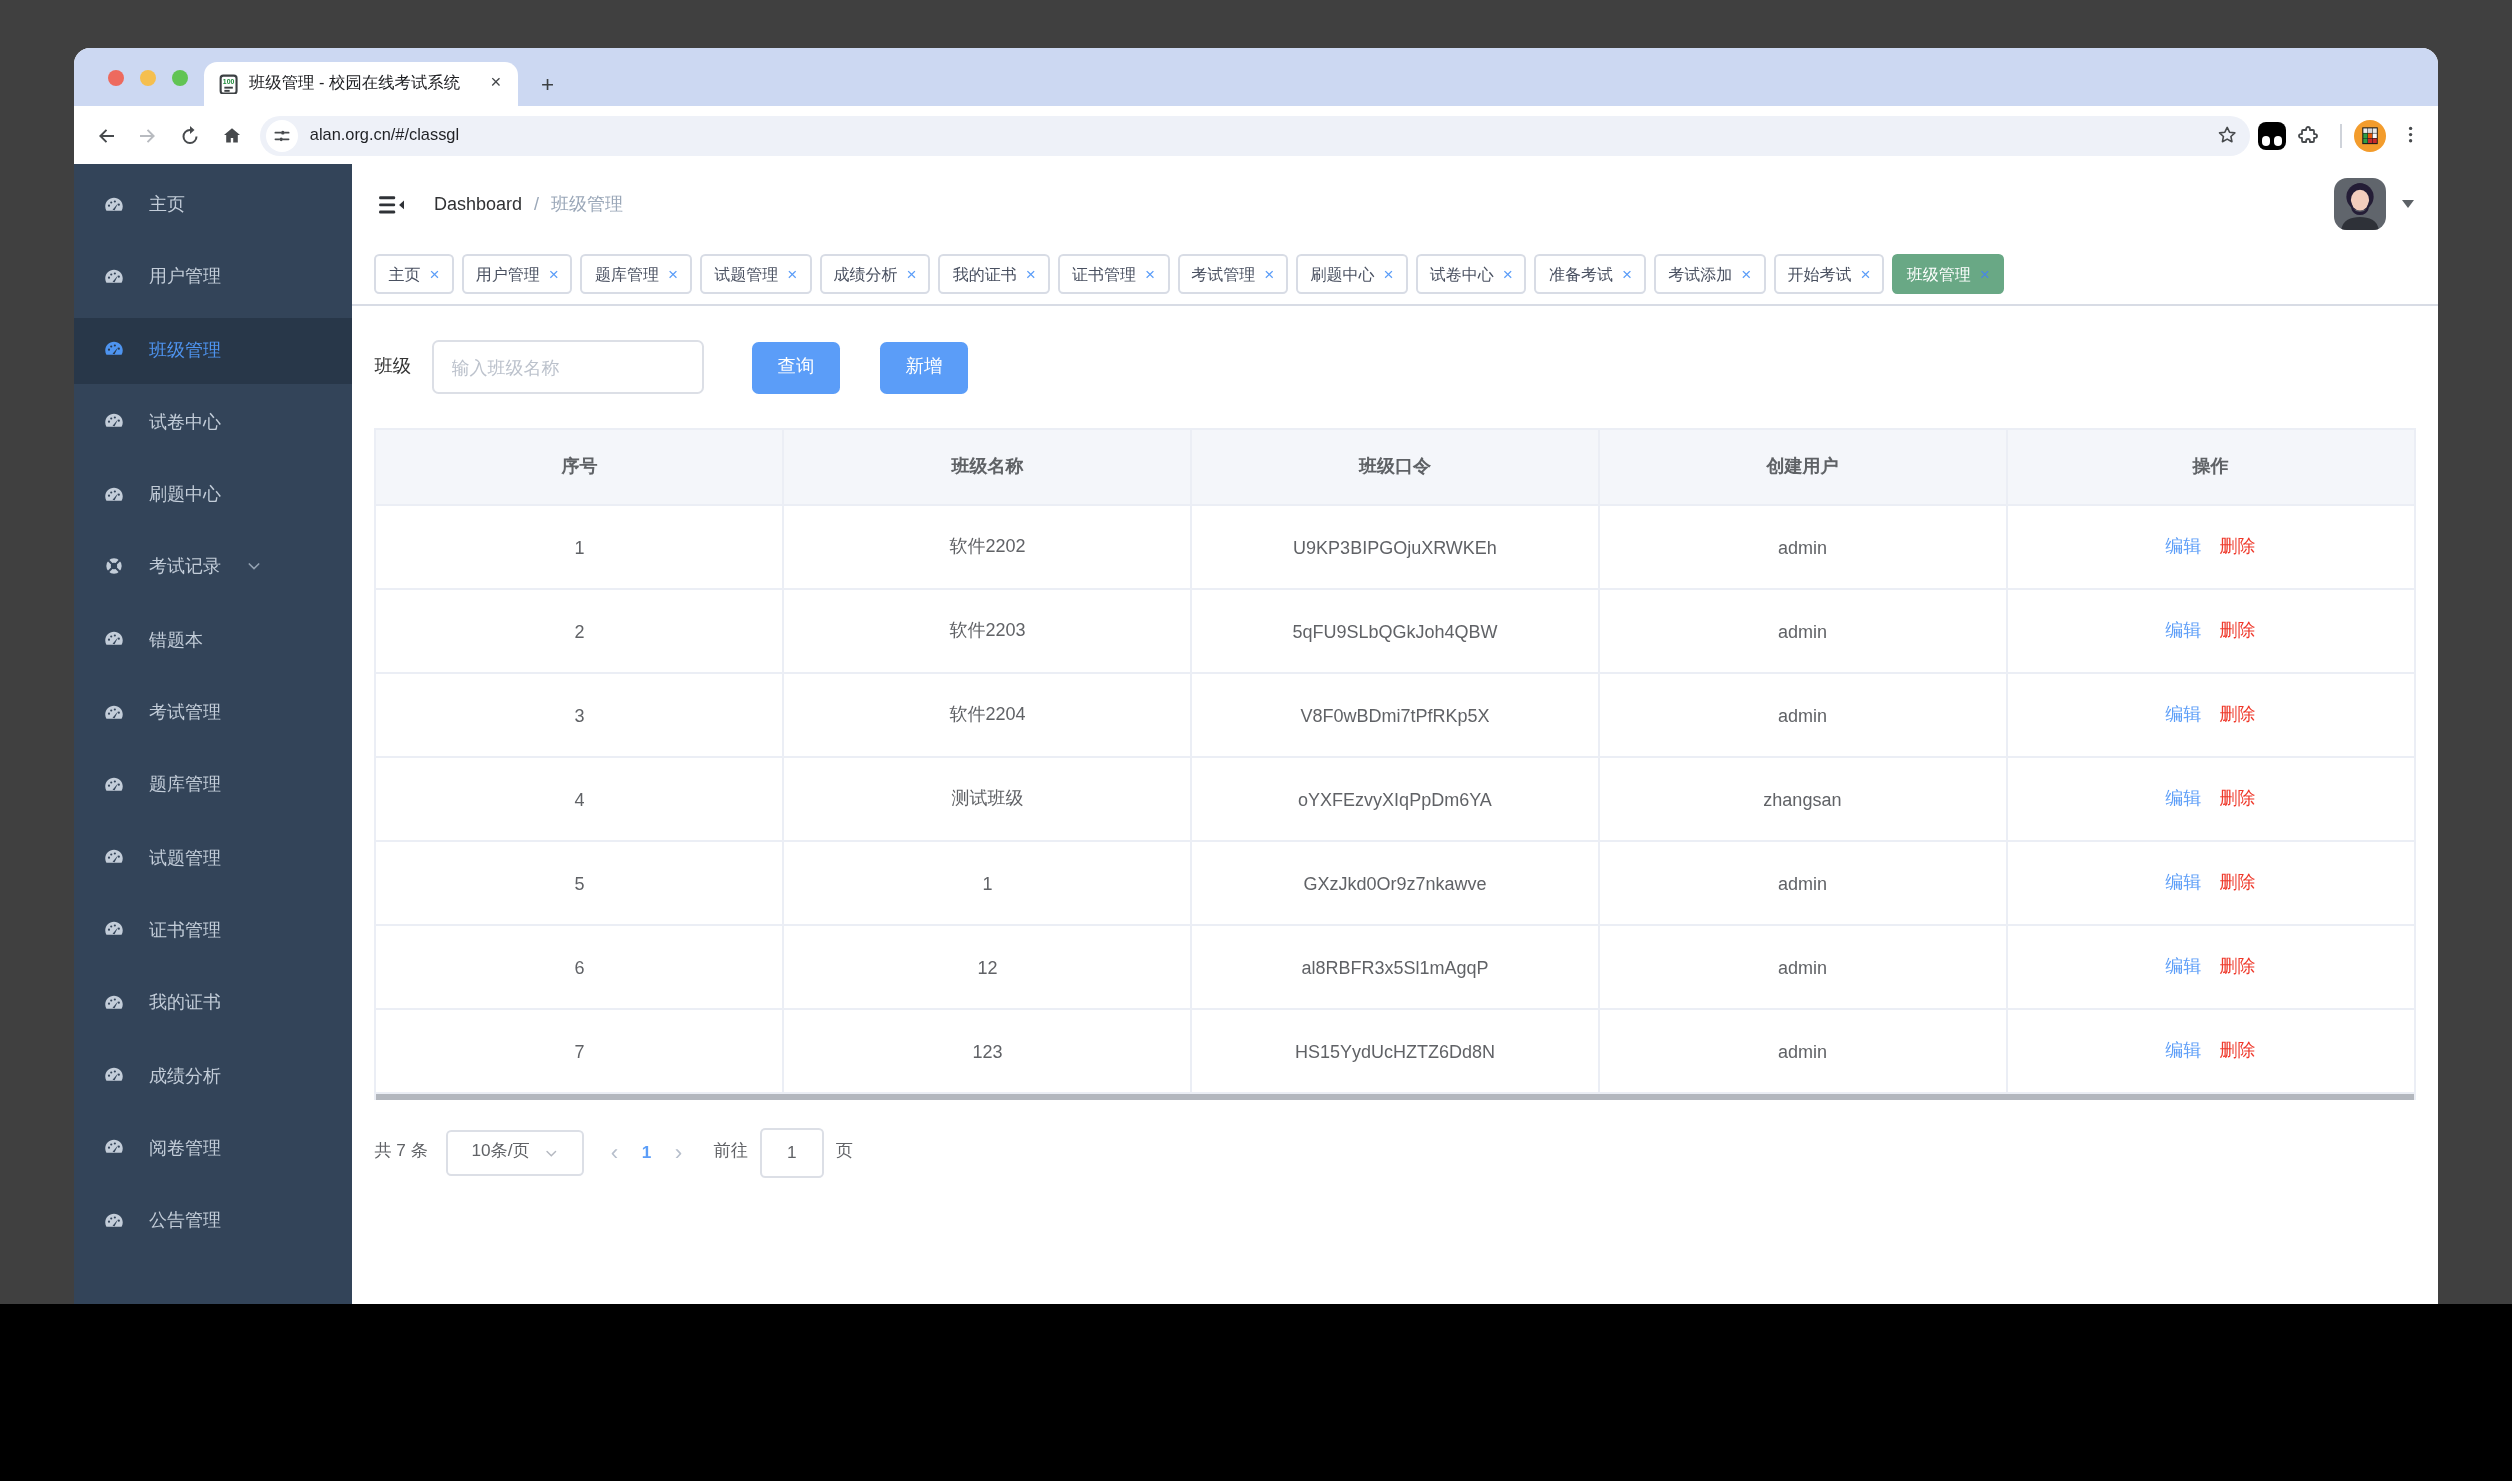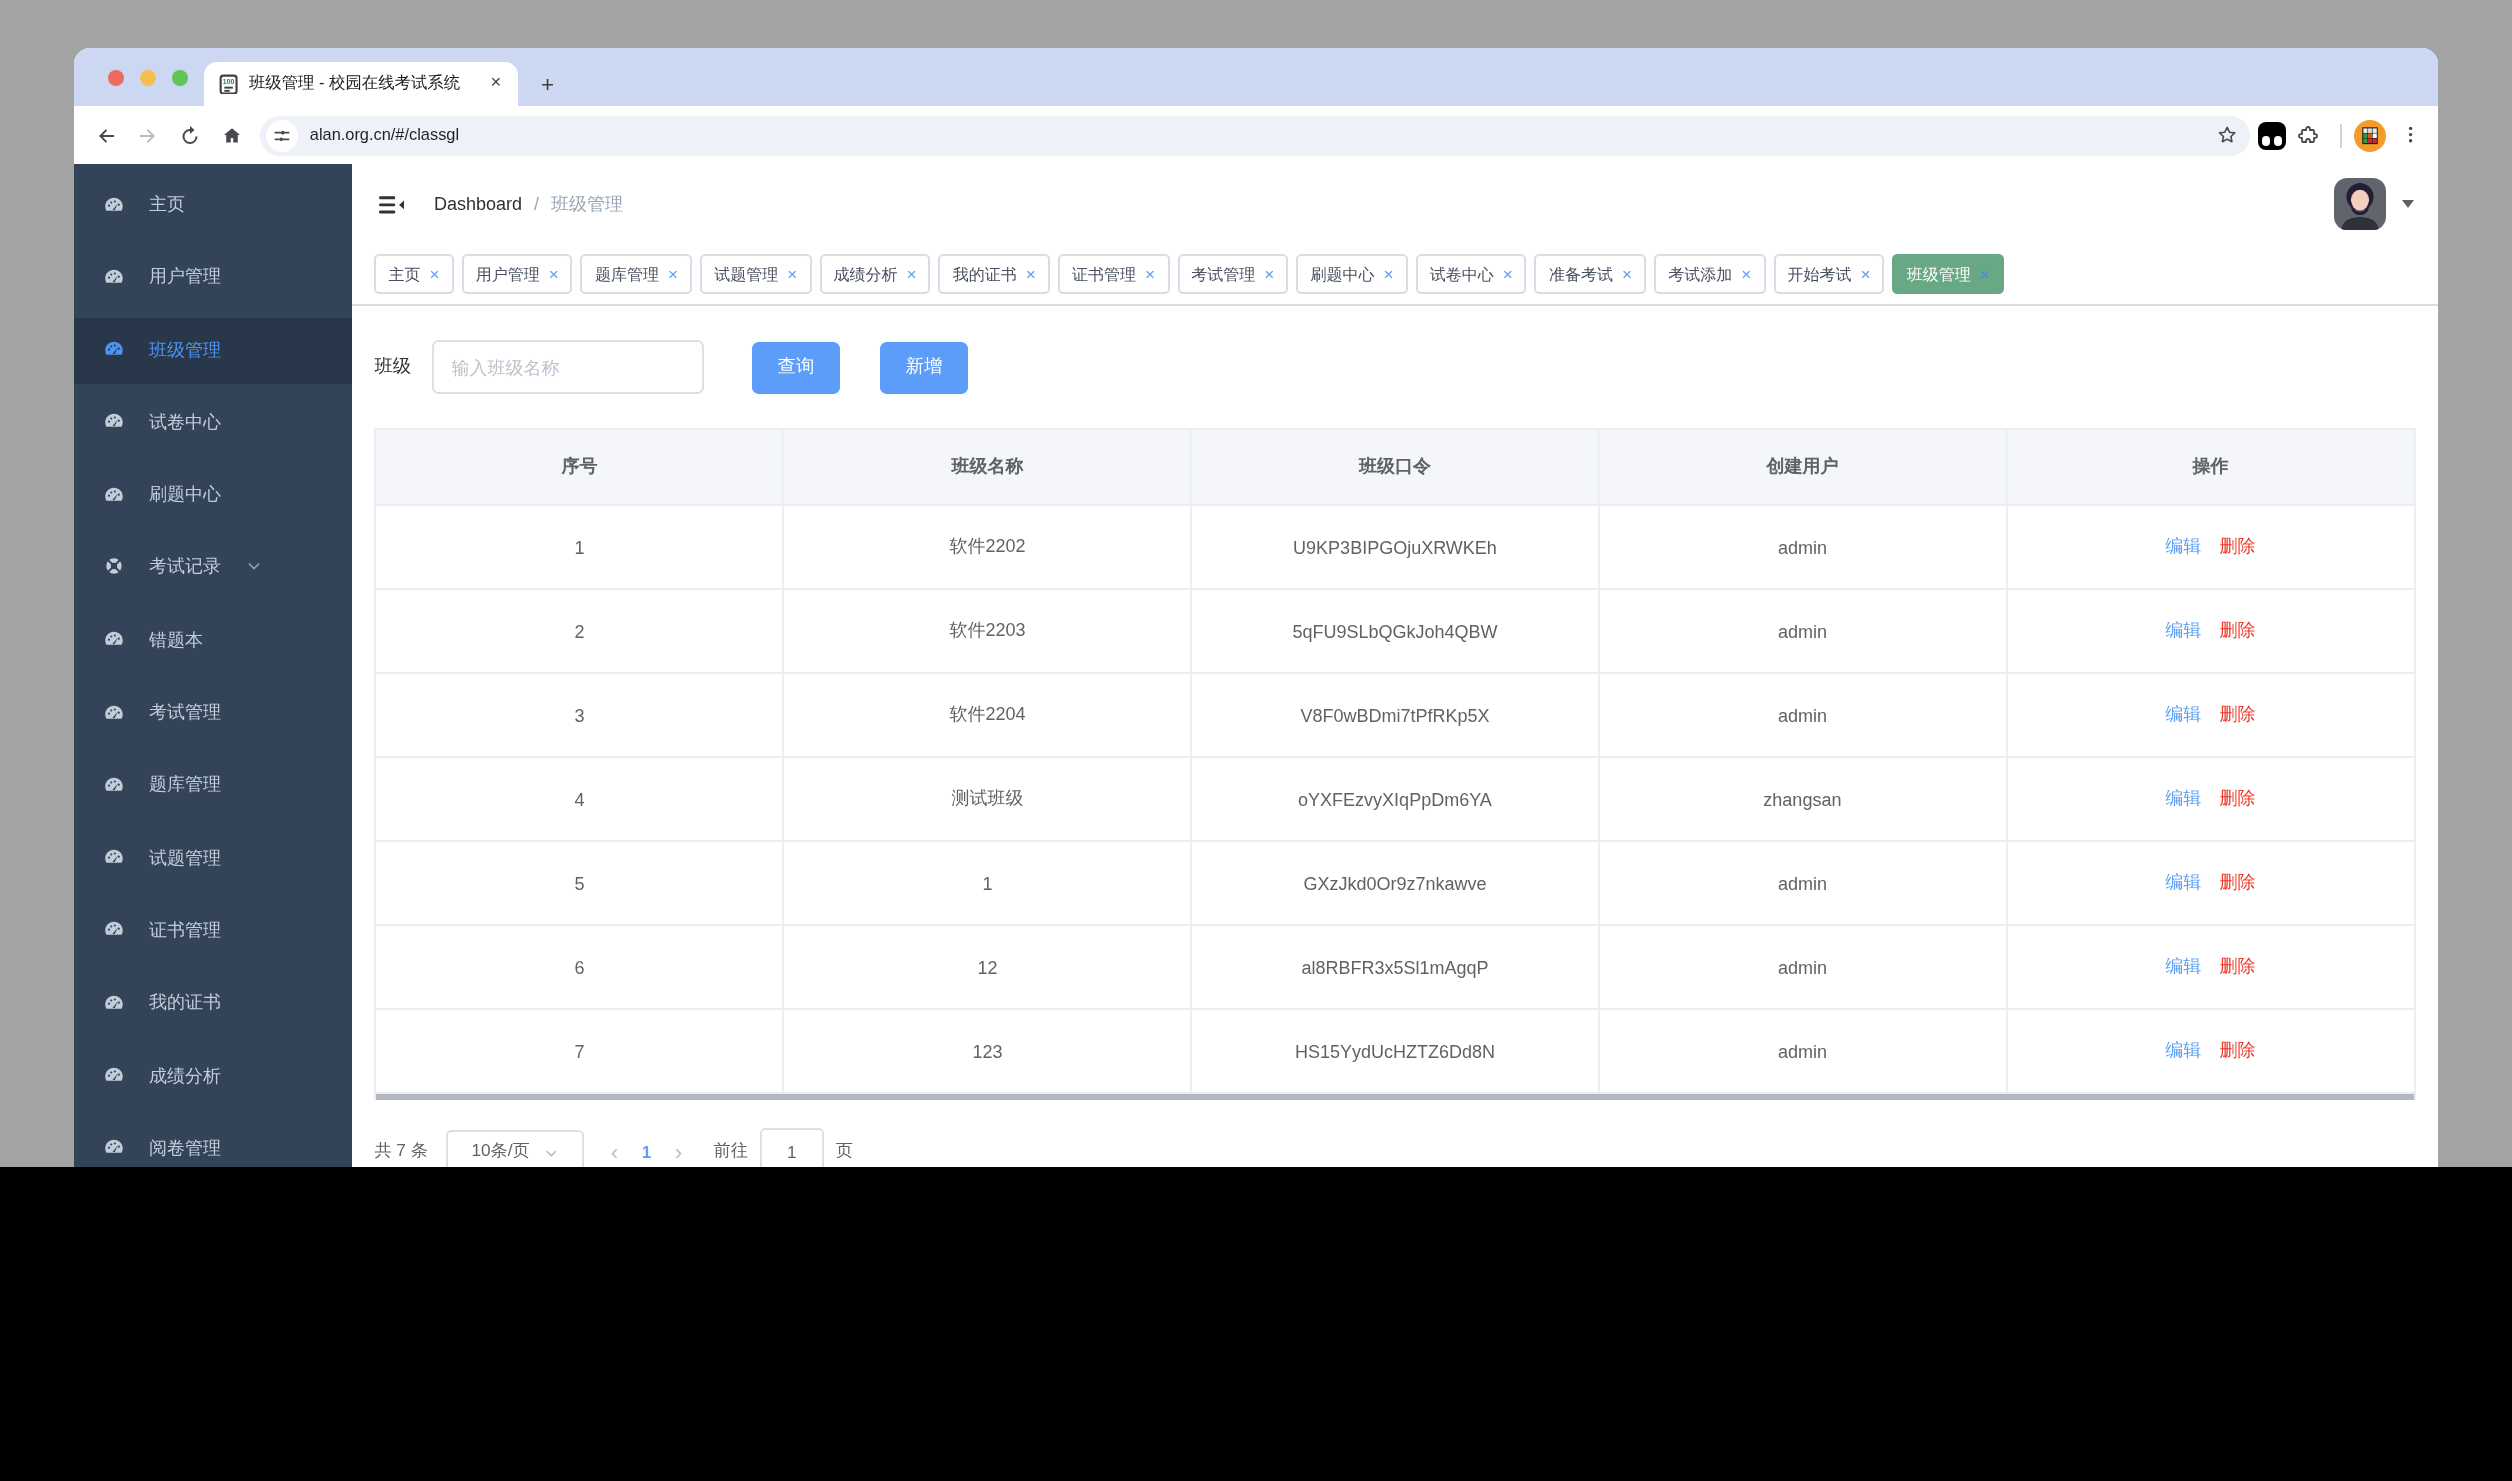--- a/index.html
+++ b/index.html
@@ -1,16 +1,16 @@
 <!DOCTYPE html>
 <html style="font-size:10.6px"><head>
 <meta charset="utf-8">
 <style>
   html,body{margin:0;padding:0;background:#000;}
-  .canvas{position:relative;width:2512px;height:1167px;background:#a3a3a3;overflow:hidden;}
+  .canvas{position:relative;width:2512px;height:1304px;background:#404040;overflow:hidden;}
   .stage{position:absolute;left:0;top:0;width:1256px;height:741px;transform:scale(2);transform-origin:0 0;
          font-family:"Liberation Sans","DejaVu Sans",sans-serif;-webkit-font-smoothing:antialiased;}
   .window{position:absolute;left:37px;top:24px;width:1182px;height:668px;border-radius:8px;overflow:hidden;
           background:#fff;display:flex;flex-direction:column;}
   
   .tabstrip{height:29px;background:#ccd8f2;position:relative;display:flex;align-items:flex-end;flex:none;}
   .traffic{position:absolute;left:17px;top:10.6px;display:flex;gap:8px;}
   .dot{width:8px;height:8px;border-radius:50%;}
   .dot.r{background:#ed6a5e;} .dot.y{background:#f5bf4f;} .dot.g{background:#61c454;}
   .tab{margin-left:65px;width:144px;height:22.4px;background:#fff;border-radius:6.6px 6.6px 0 0;

